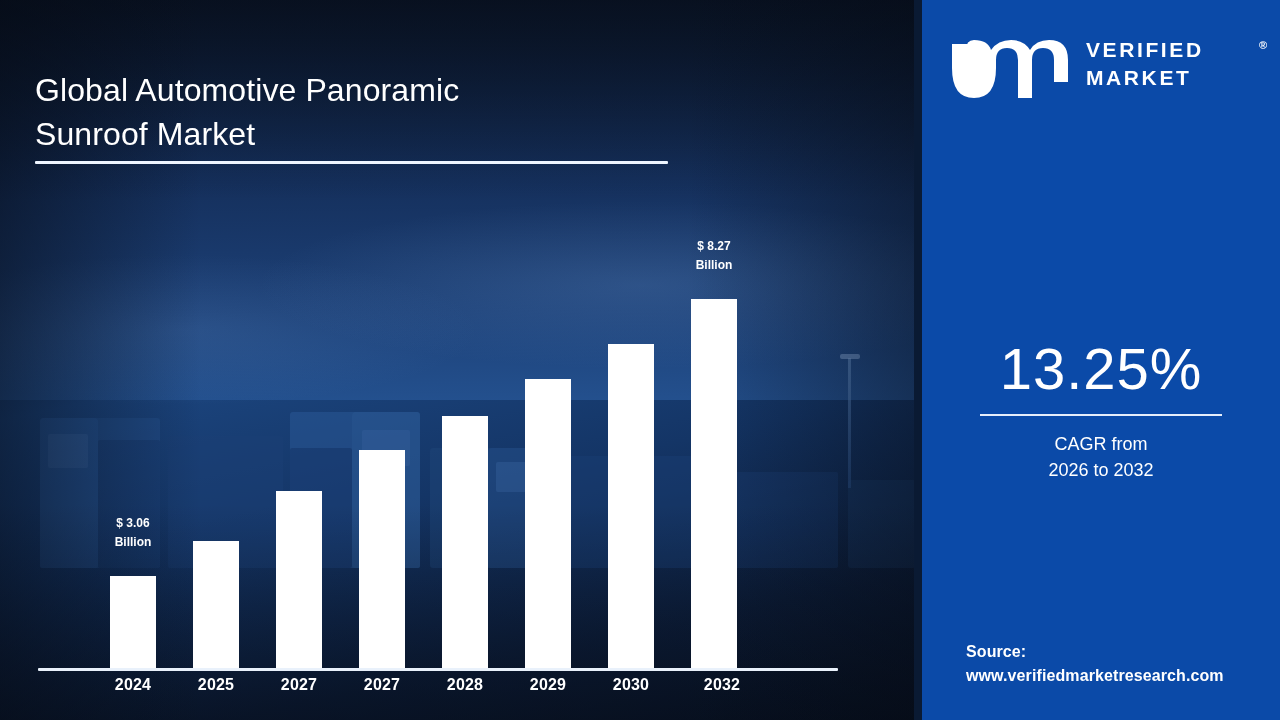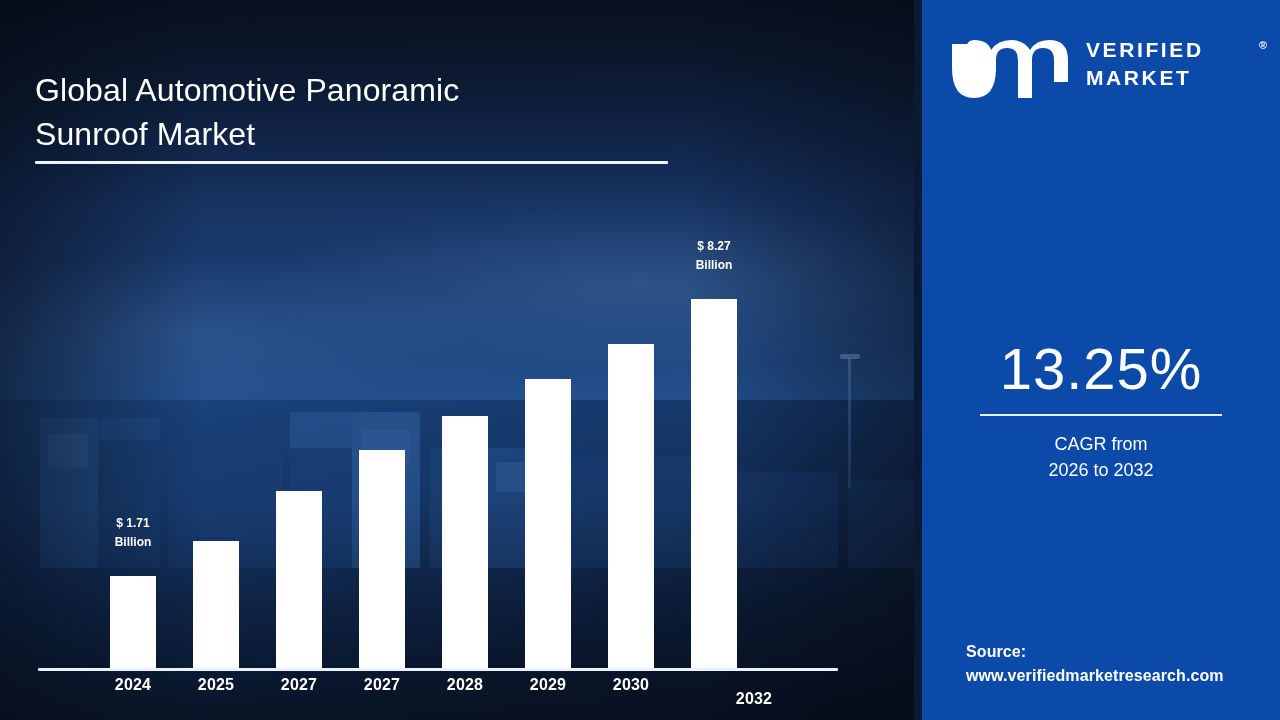--- a/index.html
+++ b/index.html
@@ -181,24 +181,24 @@
       </div>
     <div id="axis-line"></div>
     <div id="x-labels-layer">
         <div class="x-label" style="left: 93px; width: 80px;">2024</div>
         <div class="x-label" style="left: 176px; width: 80px;">2025</div>
         <div class="x-label" style="left: 259px; width: 80px;">2027</div>
         <div class="x-label" style="left: 342px; width: 80px;">2027</div>
         <div class="x-label" style="left: 425px; width: 80px;">2028</div>
         <div class="x-label" style="left: 508px; width: 80px;">2029</div>
         <div class="x-label" style="left: 591px; width: 80px;">2030</div>
-        <div class="x-label" style="left: 714px; width: 80px; margin-top: 14px;">2032</div>
+        <div class="x-label" style="left: 682px; width: 80px;">2032</div>
       </div>
     <div id="value-labels-layer">
-        <div class="value-label" style="width: 120px; left: 73px; top: 514px;">$ 1.71
+        <div class="value-label" style="width: 120px; left: 73px; top: 514px;">$ 3.06
 Billion</div>
         <div class="value-label" style="width: 120px; left: 654px; top: 237px;">$ 8.27
 Billion</div>
       </div>
   </div>
 
   <div id="divider"></div>
 
   <div id="right-panel">
 

